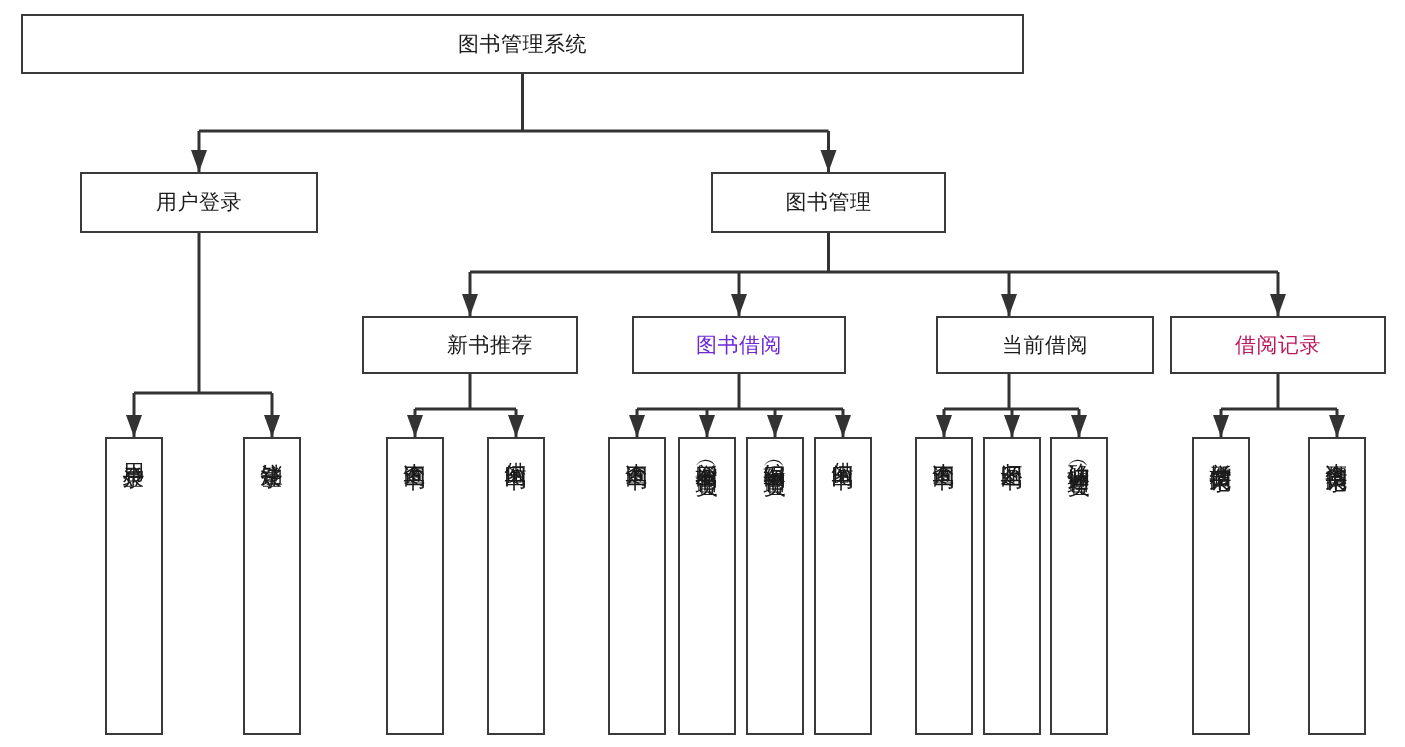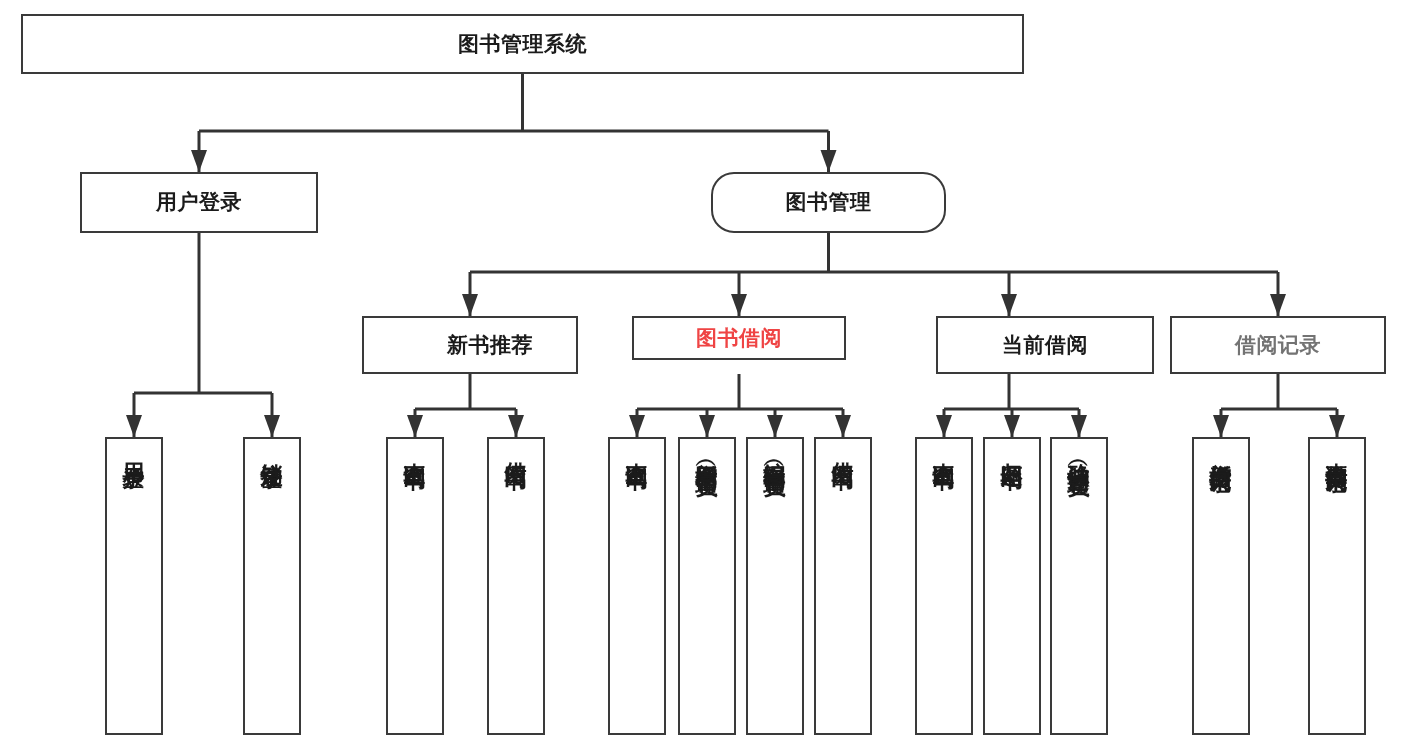--- a/index.html
+++ b/index.html
@@ -33,21 +33,20 @@
     border: 2px solid #3a3a3a;
     display: flex;
     align-items: center;
     justify-content: center;
     color: #1b1b1b;
   }
   .node .label {
     text-align: center;
     line-height: 1.18;
     letter-spacing: 0.5px;
-    font-weight: bold;
   }
   .node.horizontal .label {
     writing-mode: horizontal-tb;
     font-size: 21px;
   }
   .node.vertical {
     align-items: flex-start;
     justify-content: center;
     padding-top: 6px;
   }
@@ -126,33 +125,33 @@
       <line x1="1337" y1="409" x2="1337" y2="437" stroke="#333333" stroke-width="3" stroke-linecap="butt"></line>
       <polygon points="1329,415 1345,415 1337,437" fill="#333333"></polygon>
     </svg>
   <div id="nodes">
       <div class="node horizontal" style="left: 21px; top: 14px; width: 1003px; height: 60px; border-color: rgb(58, 58, 58); background: rgb(255, 255, 255); color: rgb(27, 27, 27);">
         <span class="label">图书管理系统</span>
       </div>
       <div class="node horizontal" style="left: 80px; top: 172px; width: 238px; height: 61px; border-color: rgb(58, 58, 58); background: rgb(255, 255, 255); color: rgb(27, 27, 27);">
         <span class="label">用户登录</span>
       </div>
-      <div class="node horizontal" style="left: 711px; top: 172px; width: 235px; height: 61px; border-color: rgb(58, 58, 58); background: rgb(255, 255, 255); color: rgb(27, 27, 27); border-radius: 23px;">
+      <div class="node horizontal" style="left: 711px; top: 172px; width: 235px; height: 61px; border-color: rgb(58, 58, 58); background: rgb(255, 255, 255); color: rgb(27, 27, 27);">
         <span class="label">图书管理</span>
       </div>
       <div class="node horizontal" style="left: 362px; top: 316px; width: 216px; height: 58px; border-color: rgb(58, 58, 58); background: rgb(255, 255, 255); color: rgb(27, 27, 27); padding-left: 40px;">
         <span class="label">新书推荐</span>
       </div>
-      <div class="node horizontal" style="left: 632px; top: 316px; width: 214px; height: 44px; border-color: rgb(58, 58, 58); background: rgb(255, 255, 255); color: #ef4444;">
+      <div class="node horizontal" style="left: 632px; top: 316px; width: 214px; height: 58px; border-color: rgb(58, 58, 58); background: rgb(255, 255, 255); color: #6d28d9;">
         <span class="label">图书借阅</span>
       </div>
       <div class="node horizontal" style="left: 936px; top: 316px; width: 218px; height: 58px; border-color: rgb(58, 58, 58); background: rgb(255, 255, 255); color: rgb(27, 27, 27);">
         <span class="label">当前借阅</span>
       </div>
-      <div class="node horizontal" style="left: 1170px; top: 316px; width: 216px; height: 58px; border-color: rgb(58, 58, 58); background: rgb(255, 255, 255); color: #737373;">
+      <div class="node horizontal" style="left: 1170px; top: 316px; width: 216px; height: 58px; border-color: rgb(58, 58, 58); background: rgb(255, 255, 255); color: #be185d;">
         <span class="label">借阅记录</span>
       </div>
       <div class="node vertical" style="left: 105px; top: 437px; width: 58px; height: 298px; border-color: rgb(58, 58, 58); background: rgb(255, 255, 255); color: rgb(27, 27, 27);">
         <span class="label">用户登录</span>
       </div>
       <div class="node vertical" style="left: 243px; top: 437px; width: 58px; height: 298px; border-color: rgb(58, 58, 58); background: rgb(255, 255, 255); color: rgb(27, 27, 27);">
         <span class="label">注销登录</span>
       </div>
       <div class="node vertical" style="left: 386px; top: 437px; width: 58px; height: 298px; border-color: rgb(58, 58, 58); background: rgb(255, 255, 255); color: rgb(27, 27, 27);">
         <span class="label">查询图书</span>

